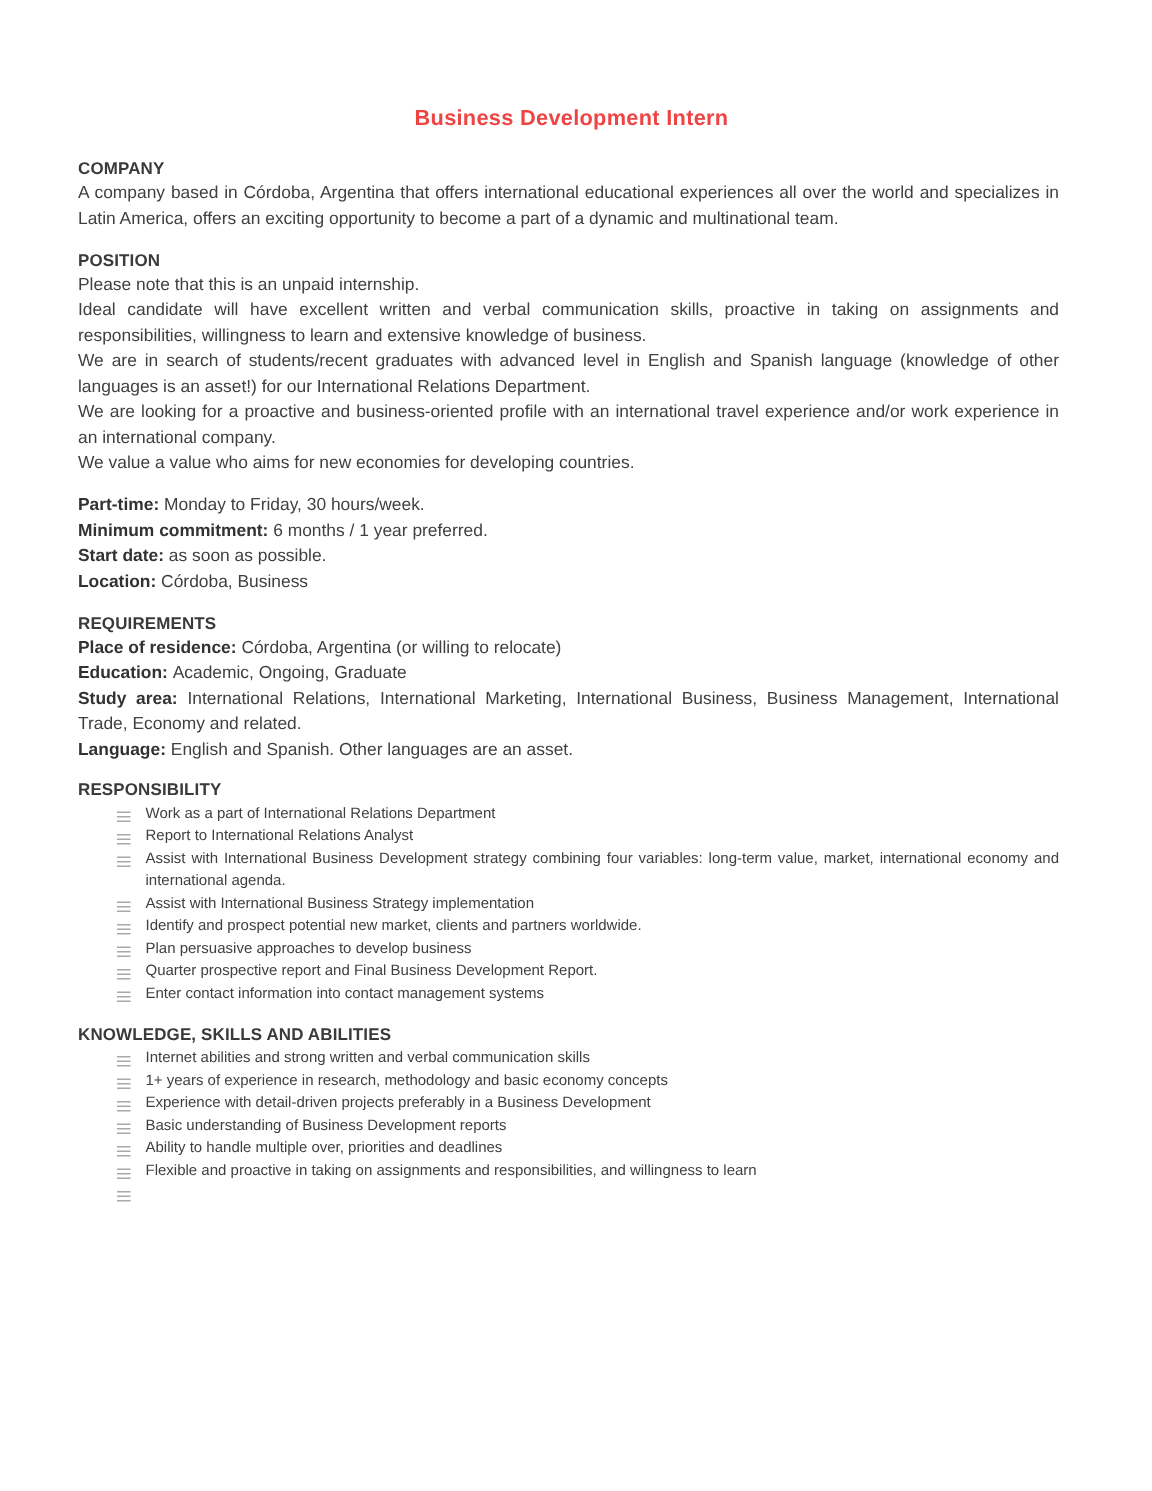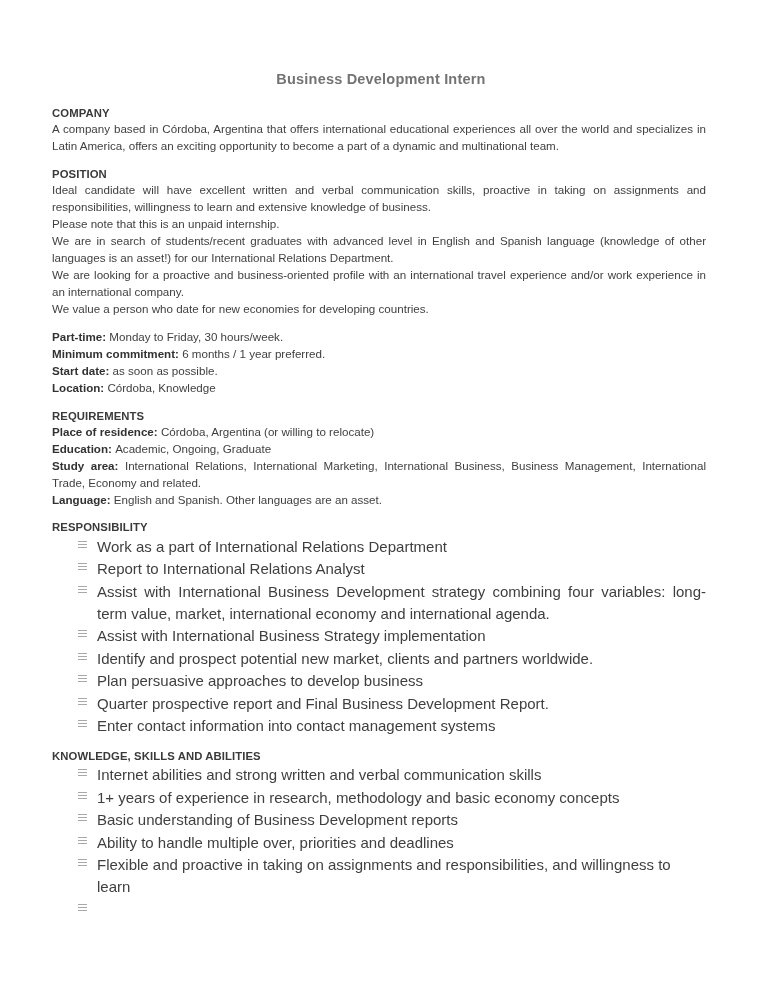--- a/index.html
+++ b/index.html
@@ -20,21 +20,21 @@
     width: 768px;
     height: 994px;
     background: #ffffff;
     box-sizing: border-box;
     padding: 70px 58px 0 52px;
   }
   .doc-title {
     text-align: center;
     font-size: 14.5px;
     font-weight: bold;
-    color: #737373;
+    color: #ef4444;
     letter-spacing: 0.2px;
     margin: 0 0 16px 0;
     line-height: 1.3;
   }
   .section {
     margin: 0 4px 11px 0;
   }
   .section-heading {
     font-size: 11.3px;
     font-weight: bold;
@@ -72,21 +72,21 @@
     height: 11px;
   }
   ul.bullets {
     list-style: none;
     margin: 0;
     padding: 0;
   }
   ul.bullets li {
     position: relative;
     padding-left: 45px;
-    font-size: 15px;
+    font-size: 10px;
     line-height: 1.465;
     color: #3f3f3f;
     margin: 0 0 0.5px 0;
   }
   ul.bullets li.justify {
     text-align: justify;
     text-justify: inter-word;
   }
   .bullet-glyph {
     position: absolute;
@@ -114,39 +114,39 @@
 
   <h1 class="doc-title">Business Development Intern</h1>
 
   <div class="section">
     <div class="section-heading">COMPANY</div>
     <p class="para justify">A company based in Córdoba, Argentina that offers international educational experiences all over the world and specializes in Latin America, offers an exciting opportunity to become a part of a dynamic and multinational team.</p>
   </div>
 
   <div class="section">
     <div class="section-heading">POSITION</div>
+    <p class="para">Please note that this is an unpaid internship.</p>
     <p class="para justify">Ideal candidate will have excellent written and verbal communication skills, proactive in taking on assignments and responsibilities, willingness to learn and extensive knowledge of business.</p>
-    <p class="para">Please note that this is an unpaid internship.</p>
     <p class="para justify">We are in search of students/recent graduates with advanced level in English and Spanish language (knowledge of other languages is an asset!) for our International Relations Department.</p>
     <p class="para justify">We are looking for a proactive and business-oriented profile with an international travel experience and/or work experience in an international company.</p>
-    <p class="para">We value a person who date for new economies for developing countries.</p>
+    <p class="para">We value a value who aims for new economies for developing countries.</p>
 
     <div class="spacer"></div>
 
     <div class="line">
       <span class="lbl">Part-time:</span><span> Monday to Friday, 30 hours/week.</span>
     </div>
     <div class="line">
       <span class="lbl">Minimum commitment:</span><span> 6 months / 1 year preferred.</span>
     </div>
     <div class="line">
       <span class="lbl">Start date:</span>&nbsp;<span>as soon as possible.</span>
     </div>
     <div class="line">
-      <span class="lbl">Location:</span>&nbsp;<span>Córdoba, Knowledge</span>
+      <span class="lbl">Location:</span>&nbsp;<span>Córdoba, Business</span>
     </div>
   </div>
 
   <div class="section">
     <div class="section-heading">REQUIREMENTS</div>
     <div class="line">
       <span class="lbl">Place of residence:</span>&nbsp;<span>Córdoba, Argentina (or willing to relocate)</span>
     </div>
     <div class="line">
       <span class="lbl">Education:</span>&nbsp;<span>Academic, Ongoing, Graduate</span>
@@ -215,20 +215,25 @@
           </span><span>Internet abilities and strong written and verbal communication skills</span></li>
       <li><span class="bullet-glyph">
             <i></i>
             <i></i>
             <i></i>
           </span><span>1+ years of experience in research, methodology and basic economy concepts</span></li>
       <li><span class="bullet-glyph">
             <i></i>
             <i></i>
             <i></i>
+          </span><span>Experience with detail-driven projects preferably in a Business Development</span></li>
+      <li><span class="bullet-glyph">
+            <i></i>
+            <i></i>
+            <i></i>
           </span><span>Basic understanding of Business Development reports</span></li>
       <li><span class="bullet-glyph">
             <i></i>
             <i></i>
             <i></i>
           </span><span>Ability to handle multiple over, priorities and deadlines</span></li>
       <li><span class="bullet-glyph">
             <i></i>
             <i></i>
             <i></i>

